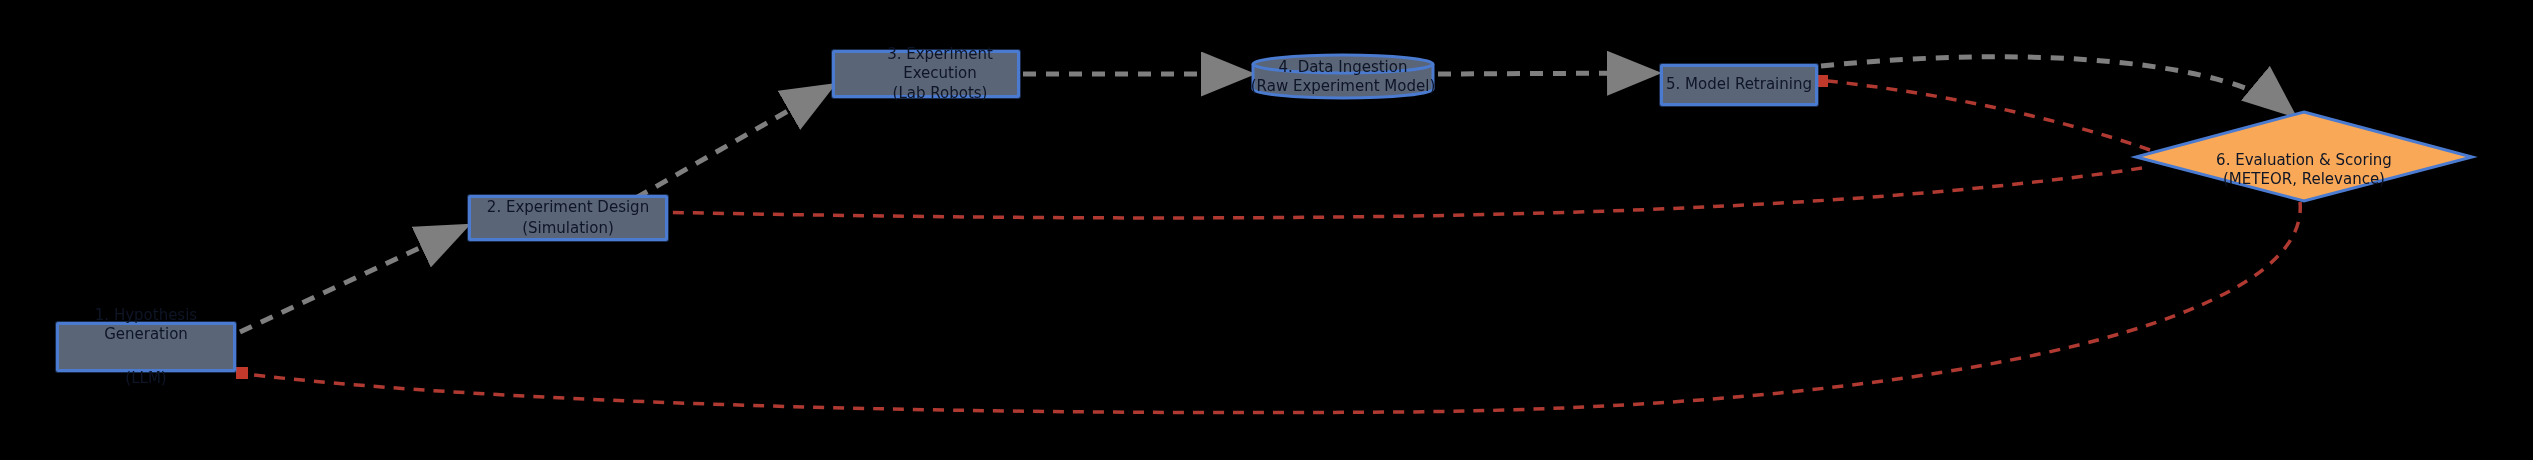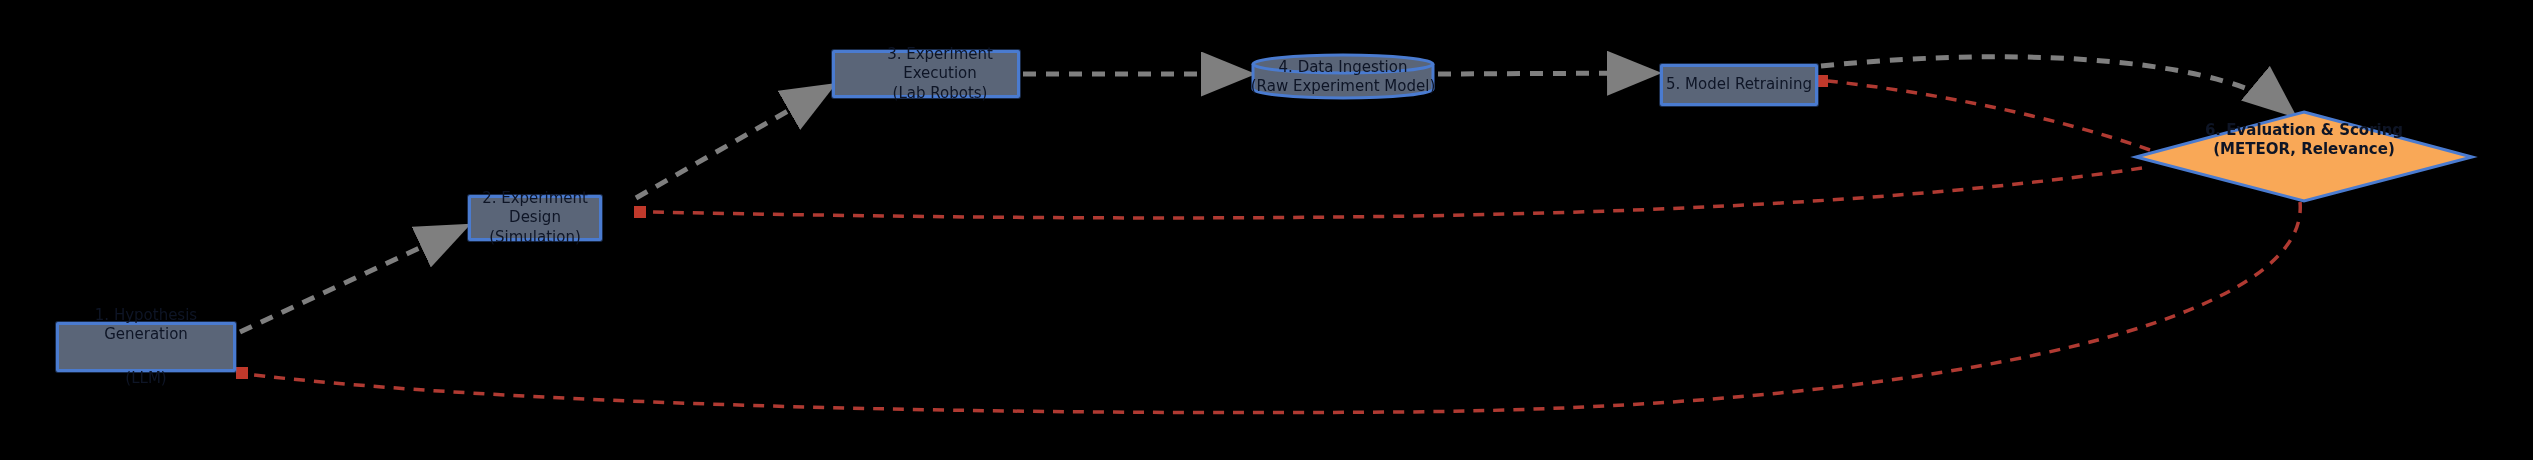--- a/index.html
+++ b/index.html
@@ -79,37 +79,37 @@
     </g>
 
     <polygon points="2304,112 2472,157 2304,201 2136,157" fill="#f9a857" stroke="#4a7bd0" stroke-width="3"></polygon>
   </svg>
 
   <div class="node rect-node" style="left:56px; top:322px; width:180px; height:50px;gap:24px;">
     <span class="l1">1. Hypothesis Generation</span>
     <span class="l2">(LLM)</span>
   </div>
 
-  <div class="node rect-node" style="left:468px; top:195px; width:134px; height:46px;">
+  <div class="node rect-node" style="left:468px; top:195px; width:200px; height:46px;justify-content:space-between;">
     <span class="l1">2. Experiment Design</span>
     <span class="l2">(Simulation)</span>
   </div>
 
   <div class="node rect-node" style="left:832px; top:50px; width:188px; height:48px;padding-left:28px;">
     <span class="l1">3. Experiment Execution</span>
     <span class="l2">(Lab Robots)</span>
   </div>
 
   <div class="node shape-overlay" style="left:1250px; top:55px; width:186px; height:44px;">
     <span class="l1">4. Data Ingestion</span>
     <span class="l2">(Raw Experiment Model)</span>
   </div>
 
   <div class="node rect-node" style="left:1660px; top:64px; width:158px; height:42px;">
     <span class="l1">5. Model Retraining</span>
   </div>
 
-  <div class="node shape-overlay" style="left:2139px; top:102px; width:330px; height:76px;font-weight:bold;">
+  <div class="node shape-overlay" style="left:2139px; top:132px; width:330px; height:76px;">
     <span class="l1">6. Evaluation &amp; Scoring</span>
     <span class="l2">(METEOR, Relevance)</span>
   </div>
 
 </div>
 
 </body></html>

